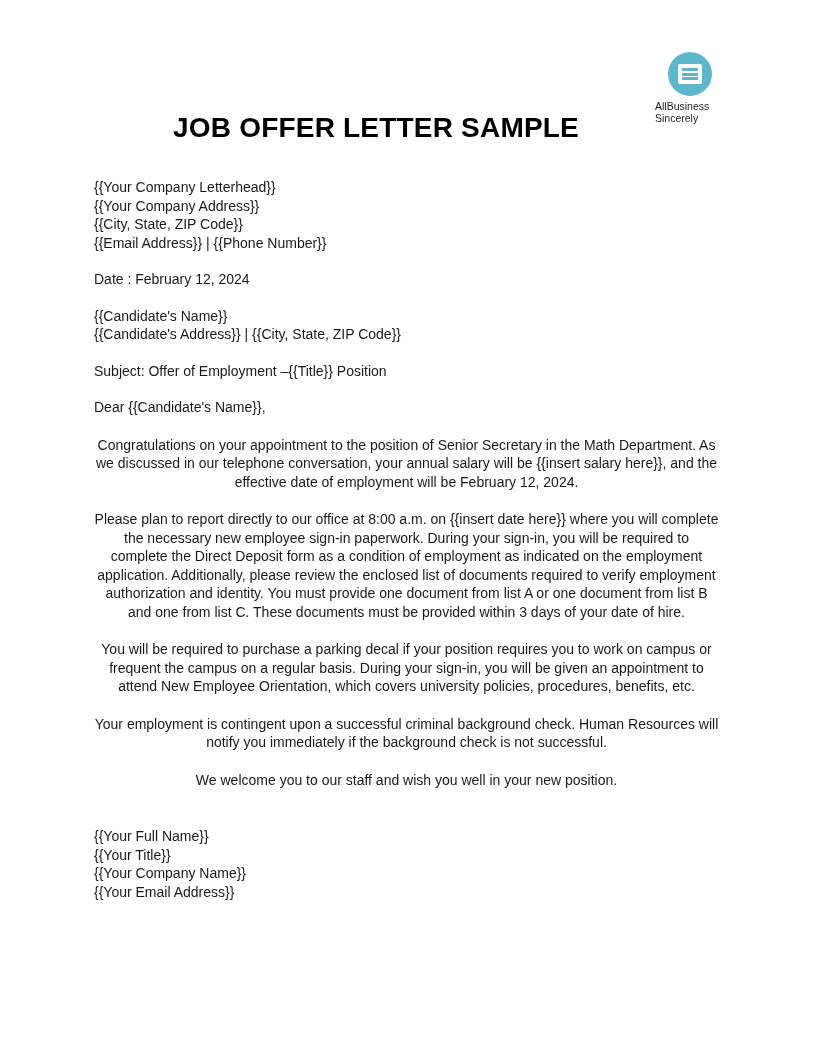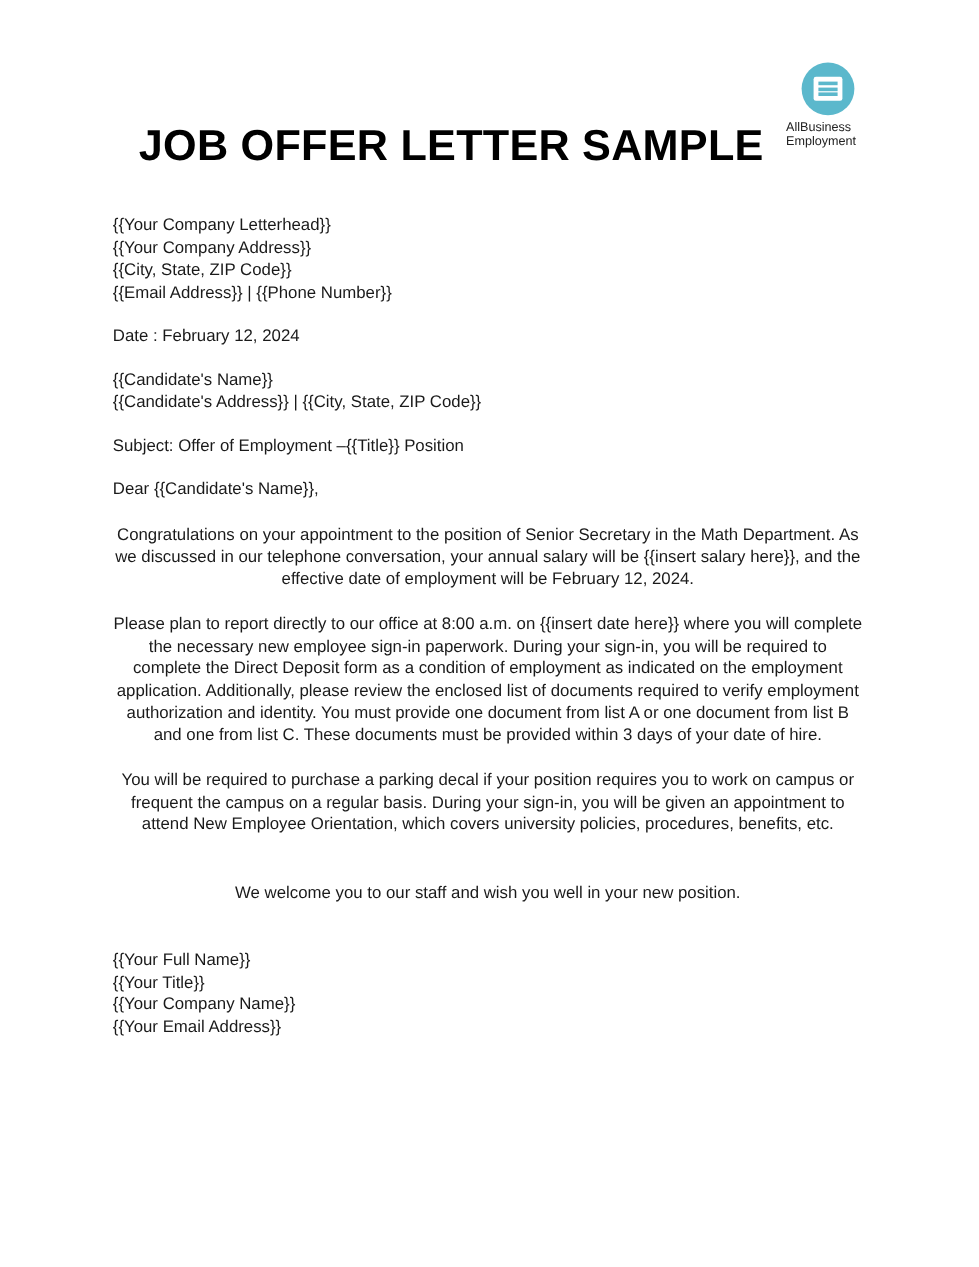--- a/index.html
+++ b/index.html
@@ -61,24 +61,24 @@
   .logo-text {
     font-size: 10.5px;
     line-height: 12px;
     color: #222222;
     font-family: "Liberation Sans", sans-serif;
   }
 
   
   .doc-title {
     position: absolute;
-    top: 100px;
+    top: 112px;
     left: 96px;
     width: 560px;
-    font-size: 36px;
+    font-size: 28px;
     font-weight: bold;
     letter-spacing: 0.2px;
     color: #000000;
     text-align: center;
   }
 
   
   .body-area {
     position: absolute;
     top: 178px;
@@ -105,21 +105,21 @@
 </head>
 <body>
 
 <div class="page">
 
   <div class="logo-block">
     <div class="logo-circle">
       <span class="logo-mark"></span>
     </div>
     <div class="logo-text">AllBusiness</div>
-    <div class="logo-text">Employment</div>
+    <div class="logo-text">Sincerely</div>
   </div>
 
   <div class="doc-title">JOB OFFER LETTER SAMPLE</div>
 
   <div class="body-area">
 
     <div class="blk">
       <p class="line">{{Your Company Letterhead}}</p>
       <p class="line">{{Your Company Address}}</p>
       <p class="line">{{City, State, ZIP Code}}</p>
@@ -152,20 +152,21 @@
     <div class="gap-md"></div>
 
     <p class="para">Please plan to report directly to our office at 8:00 a.m. on {{insert date here}} where you will complete the necessary new employee sign-in paperwork. During your sign-in, you will be required to complete the Direct Deposit form as a condition of employment as indicated on the employment application. Additionally, please review the enclosed list of documents required to verify employment authorization and identity. You must provide one document from list A or one document from list B and one from list C. These documents must be provided within 3 days of your date of hire.</p>
 
     <div class="gap-md"></div>
 
     <p class="para">You will be required to purchase a parking decal if your position requires you to work on campus or frequent the campus on a regular basis. During your sign-in, you will be given an appointment to attend New Employee Orientation, which covers university policies, procedures, benefits, etc.</p>
 
     <div class="gap-md"></div>
 
+    <p class="para">Your employment is contingent upon a successful criminal background check. Human Resources will notify you immediately if the background check is not successful.</p>
 
     <div class="gap-md"></div>
 
     <p class="para">We welcome you to our staff and wish you well in your new position.</p>
 
     <div class="gap-md"></div>
 
 
     <div class="gap-md"></div>
 

